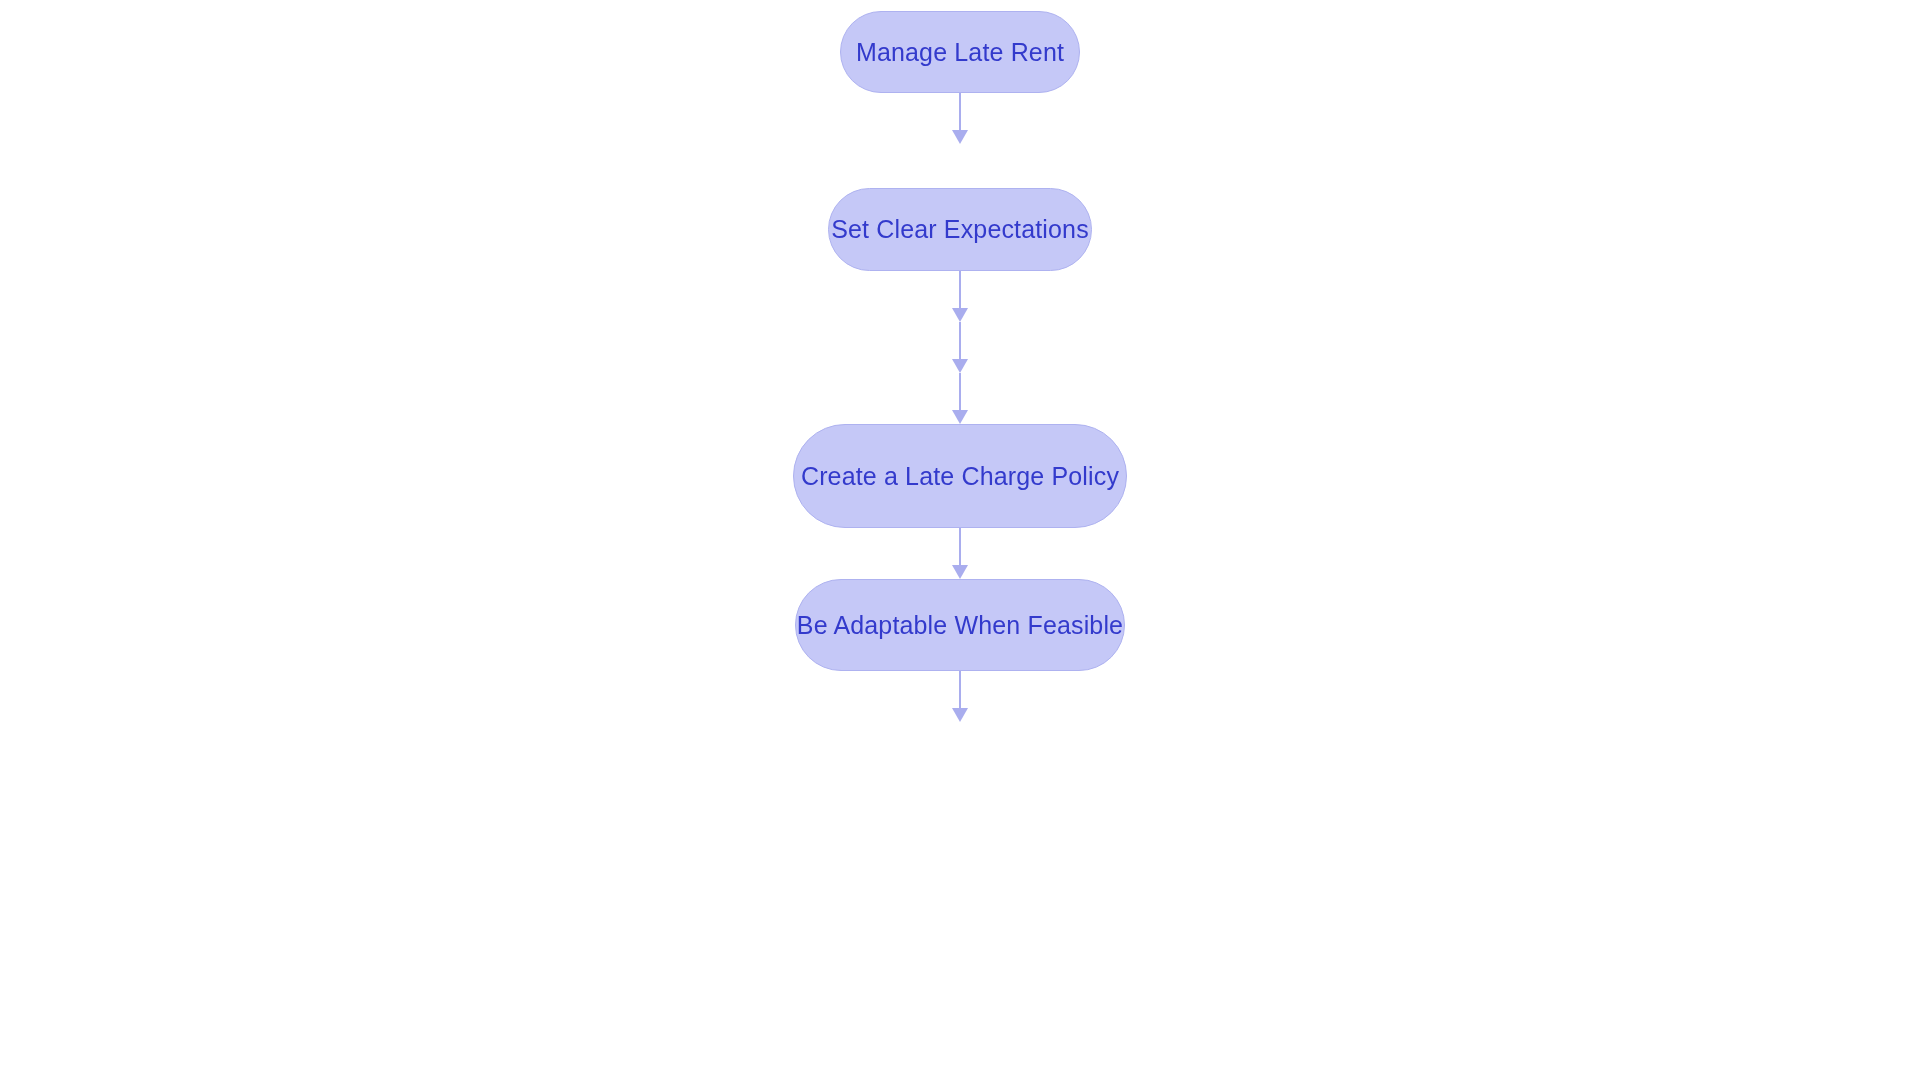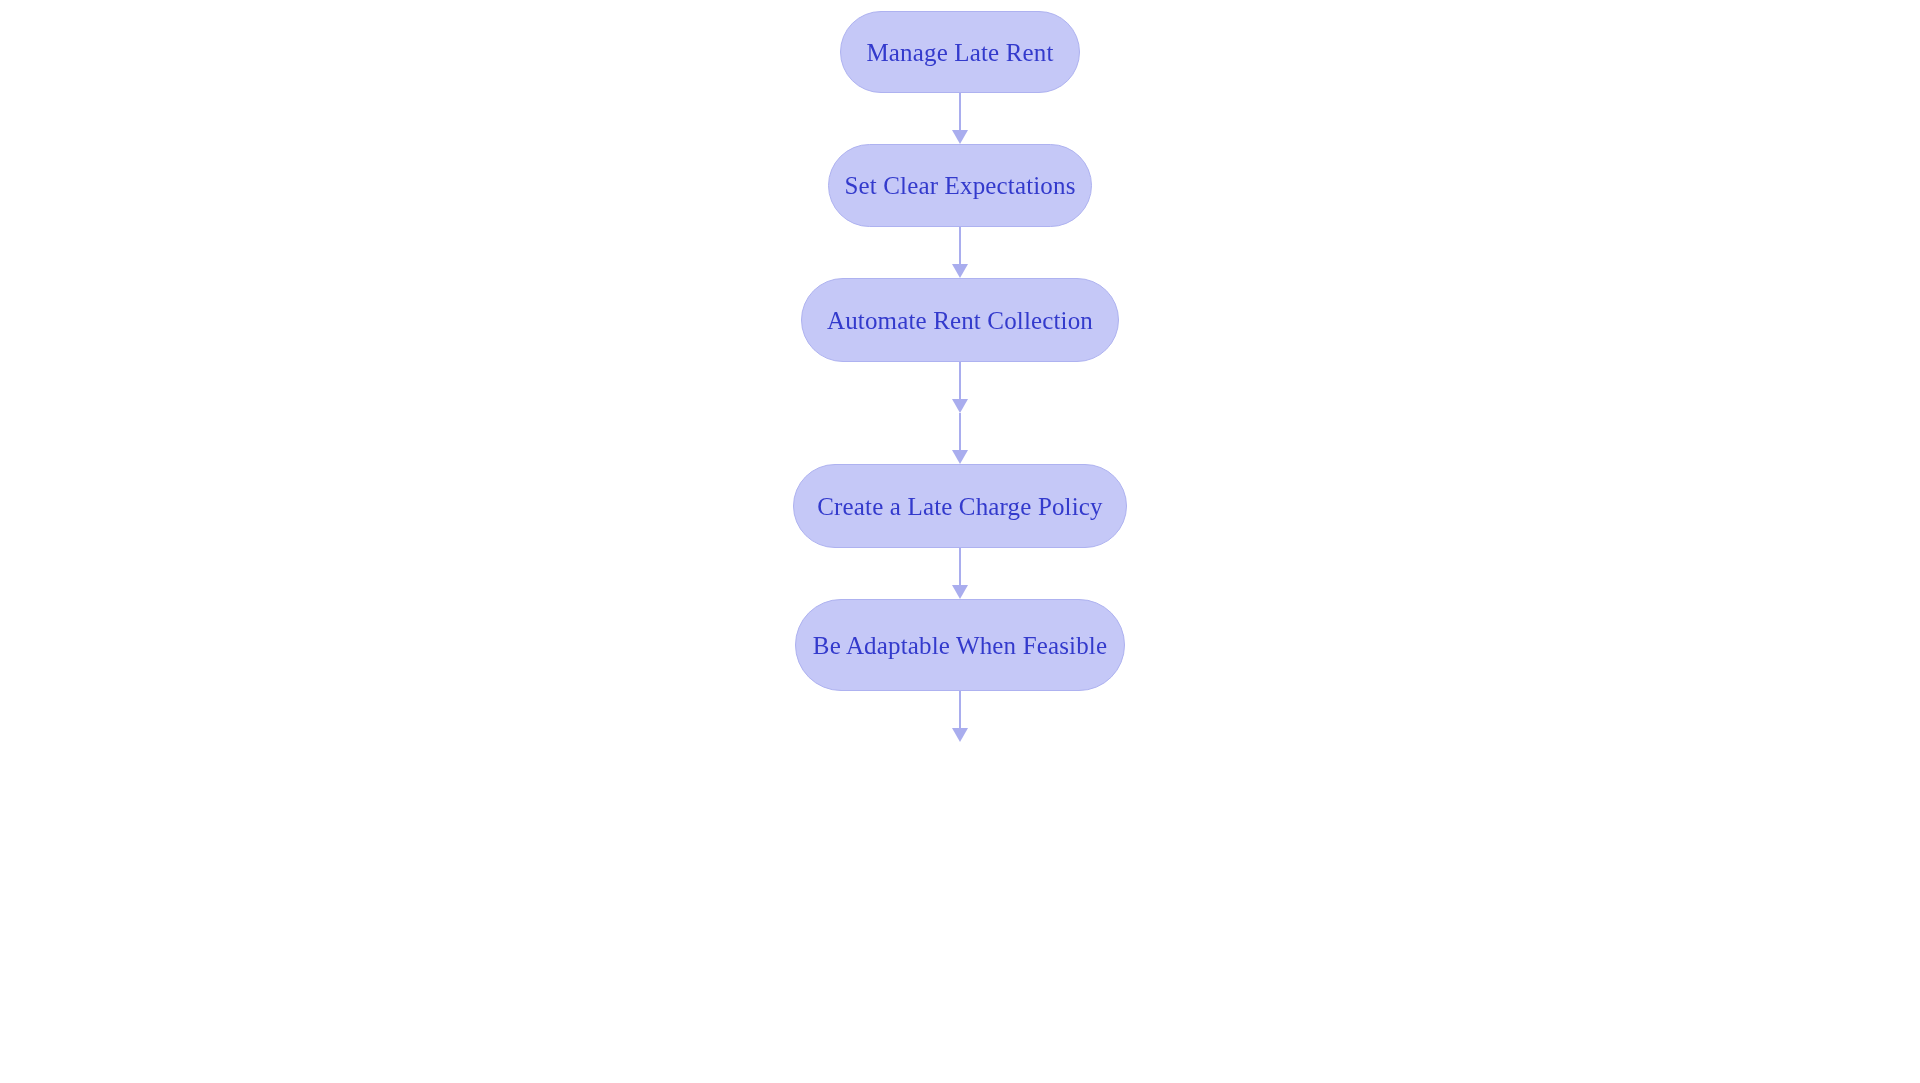--- a/index.html
+++ b/index.html
@@ -12,21 +12,20 @@
     background: #ffffff;
     font-family: "Liberation Sans", sans-serif;
     overflow: hidden;
   }
 
   #flowchart-canvas {
     position: relative;
     width: 1920px;
     height: 1083px;
     background: #ffffff;
-    font-family: Liberation Serif, serif;
   }
 
   
   .flow-column {
     position: absolute;
     left: 0;
     top: 0;
     width: 1920px;
     height: 1083px;
     display: flex;
@@ -90,45 +89,42 @@
 
     <div class="node" style="width:240px; height:82px;">
       <span class="node-label">Manage Late Rent</span>
     </div>
 
     <div class="connector" style="height:51px;">
       <div class="stem"></div>
       <div class="arrowhead"></div>
     </div>
 
-    <div class="node" style="width:264px; height:83px;">
+    <div class="node" style="width:264px; height:83px;margin-top:44px;">
       <span class="node-label">Set Clear Expectations</span>
-    </div>
-
-    <div class="connector" style="height:51px;">
-      <div class="stem"></div>
-      <div class="arrowhead"></div>
-    </div>
-
-    <div class="node" style="width:318px; height:84px;">
-      <span class="node-label">Automate Rent Collection</span>
     </div>
 
     <div class="connector" style="height:51px;">
       <div class="stem"></div>
       <div class="arrowhead"></div>
     </div>
 
 
     <div class="connector" style="height:51px;">
       <div class="stem"></div>
       <div class="arrowhead"></div>
     </div>
 
-    <div class="node" style="width:334px; height:84px;">
+
+    <div class="connector" style="height:51px;">
+      <div class="stem"></div>
+      <div class="arrowhead"></div>
+    </div>
+
+    <div class="node" style="width:334px; height:104px;">
       <span class="node-label">Create a Late Charge Policy</span>
     </div>
 
     <div class="connector" style="height:51px;">
       <div class="stem"></div>
       <div class="arrowhead"></div>
     </div>
 
     <div class="node" style="width:330px; height:92px;">
       <span class="node-label">Be Adaptable When Feasible</span>

